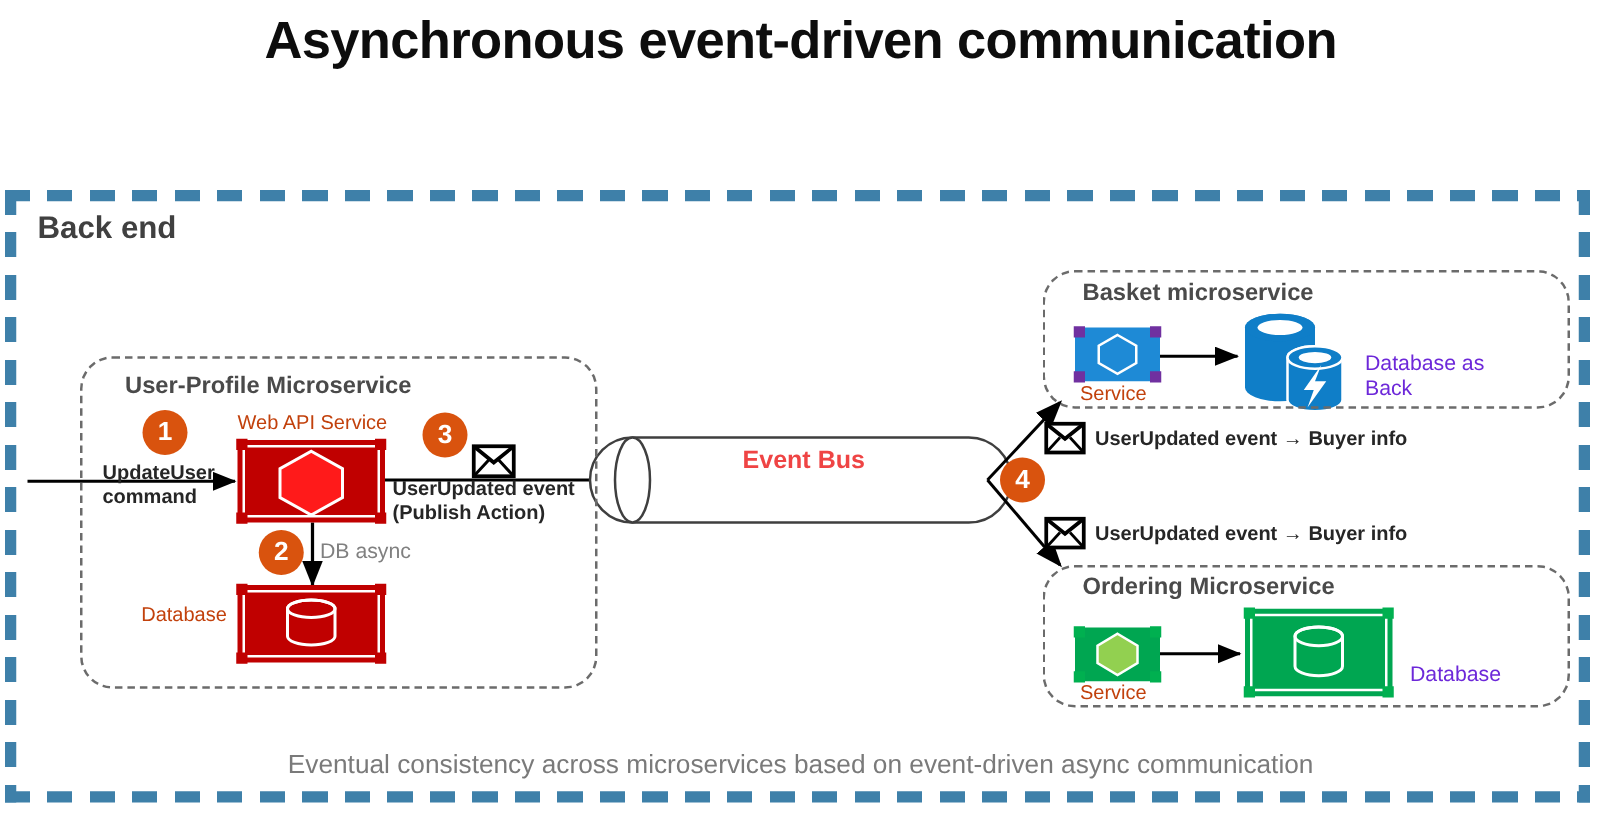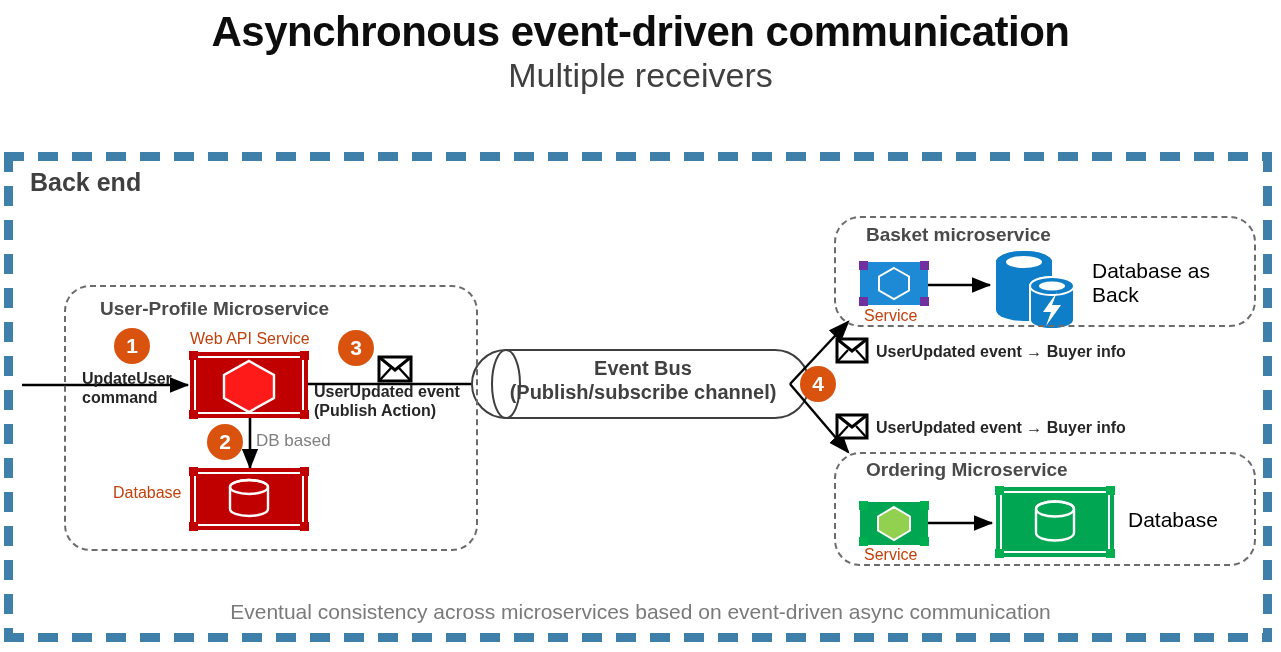--- a/index.html
+++ b/index.html
@@ -28,48 +28,47 @@
   .ms-title{font-size:19px;font-weight:bold;color:#4a4a4a;}
 
   
   .svc{position:absolute;box-sizing:border-box;}
   .svc .inner{position:absolute;inset:4px;border:2px solid #ffffff;box-sizing:border-box;}
   .hnd{position:absolute;width:9px;height:9px;}
   .hnd.tl{left:-1px;top:-1px}.hnd.tr{right:-1px;top:-1px}
   .hnd.bl{left:-1px;bottom:-1px}.hnd.br{right:-1px;bottom:-1px}
 
   .cap{position:absolute;font-size:16px;color:#c2410c;white-space:nowrap;}
-  .cap-lg{font-size:21px;color:#000000;line-height:1.15;}
+  .cap-lg{font-size:17px;color:#6d28d9;line-height:1.15;margin-top:22px;}
 
   
   .badge{position:absolute;border-radius:50%;background:#d9530e;color:#fff;
          font-size:21px;font-weight:bold;display:flex;align-items:center;
          justify-content:center;width:36px;height:36px;}
 
   
   .blabel{position:absolute;font-size:16px;font-weight:bold;color:#262626;
           line-height:1.18;white-space:nowrap;}
   .glabel{position:absolute;font-size:17px;color:#808080;white-space:nowrap;}
 
   
   #bus-text{position:absolute;left:497px;top:356px;width:292px;text-align:center;
-            font-size:20px;font-weight:bold;color:#404040;line-height:1.2;}
+            font-size:20px;font-weight:bold;color:#ef4444;line-height:1.2;}
 
   
   #footer-note{left:0;top:600px;width:1281px;text-align:center;
                font-size:21px;color:#7a7a7a;}
 
   svg{position:absolute;left:0;top:0;overflow:visible;}
 </style>
 </head>
 <body>
 
 <div class="abs" id="title-block">
   <div id="main-title">Asynchronous event-driven communication</div>
-  <div id="sub-title">Multiple receivers</div>
 </div>
 
 <div class="abs" id="backend-frame"></div>
 <div class="abs" id="backend-label">Back end</div>
 
 <svg width="1281" height="652">
   <defs>
     <marker id="ah" markerWidth="9" markerHeight="9" refX="7.5" refY="3.2" orient="auto">
       <path d="M0,0 L8,3.2 L0,6.4 z" fill="#000"></path>
     </marker>
@@ -134,38 +133,37 @@
   <div class="hnd br" style="background:#c00000;"></div>
 </div>
 
 <div class="badge" style="left:114px;top:328px;">1</div>
 <div class="blabel" style="left:82px;top:370px;">
   <span>UpdateUser</span><br>
   <span>command</span>
 </div>
 
 <div class="badge" style="left:207px;top:424px;">2</div>
-<div class="glabel" style="left:256px;top:431px;">DB based</div>
+<div class="glabel" style="left:256px;top:431px;">DB async</div>
 
 <div class="badge" style="left:338px;top:330px;">3</div>
 <div class="abs" style="left:378px;top:356px;">
   <svg width="34" height="26">
     <rect x="1" y="1" width="32" height="24" fill="#fff" stroke="#000" stroke-width="3"></rect>
     <path d="M1,1 L17,14 L33,1" fill="none" stroke="#000" stroke-width="3"></path>
     <path d="M1,25 L13,12 M33,25 L21,12" fill="none" stroke="#000" stroke-width="2.4"></path>
   </svg>
 </div>
 <div class="blabel" style="left:314px;top:383px;">
   <span>UserUpdated event</span><br>
   <span>(Publish Action)</span>
 </div>
 
 <div id="bus-text">
   <span>Event Bus</span><br>
-  <span>(Publish/subscribe channel)</span>
 </div>
 <div class="badge" style="left:800px;top:366px;">4</div>
 
 <div class="abs" style="left:836px;top:338px;">
   <svg width="32" height="25">
     <rect x="1" y="1" width="30" height="23" fill="#fff" stroke="#000" stroke-width="3"></rect>
     <path d="M1,1 L16,13 L31,1" fill="none" stroke="#000" stroke-width="3"></path>
     <path d="M1,24 L12,12 M31,24 L20,12" fill="none" stroke="#000" stroke-width="2.2"></path>
   </svg>
 </div>

